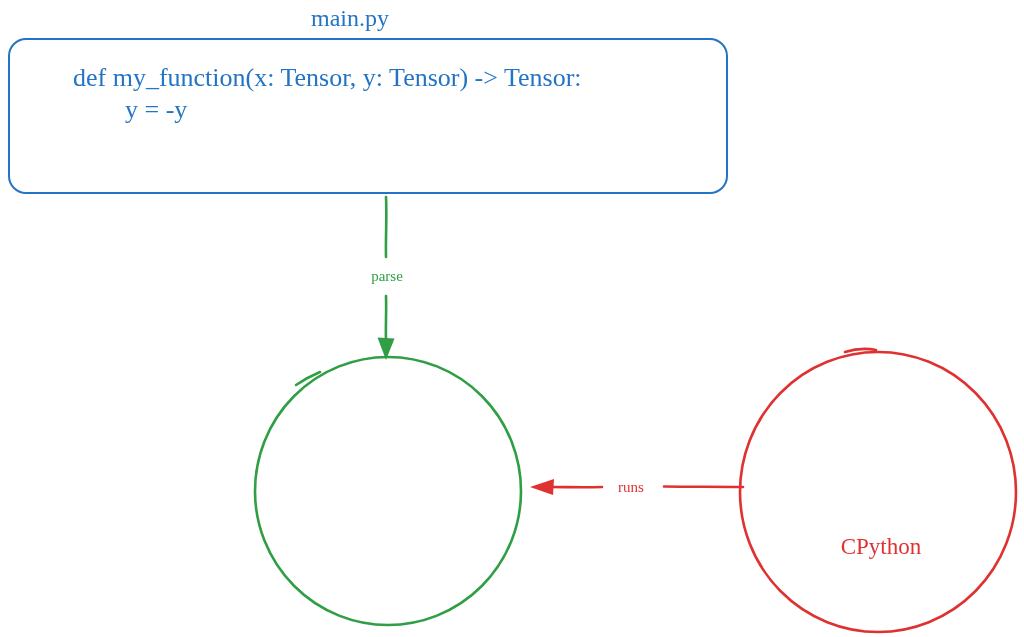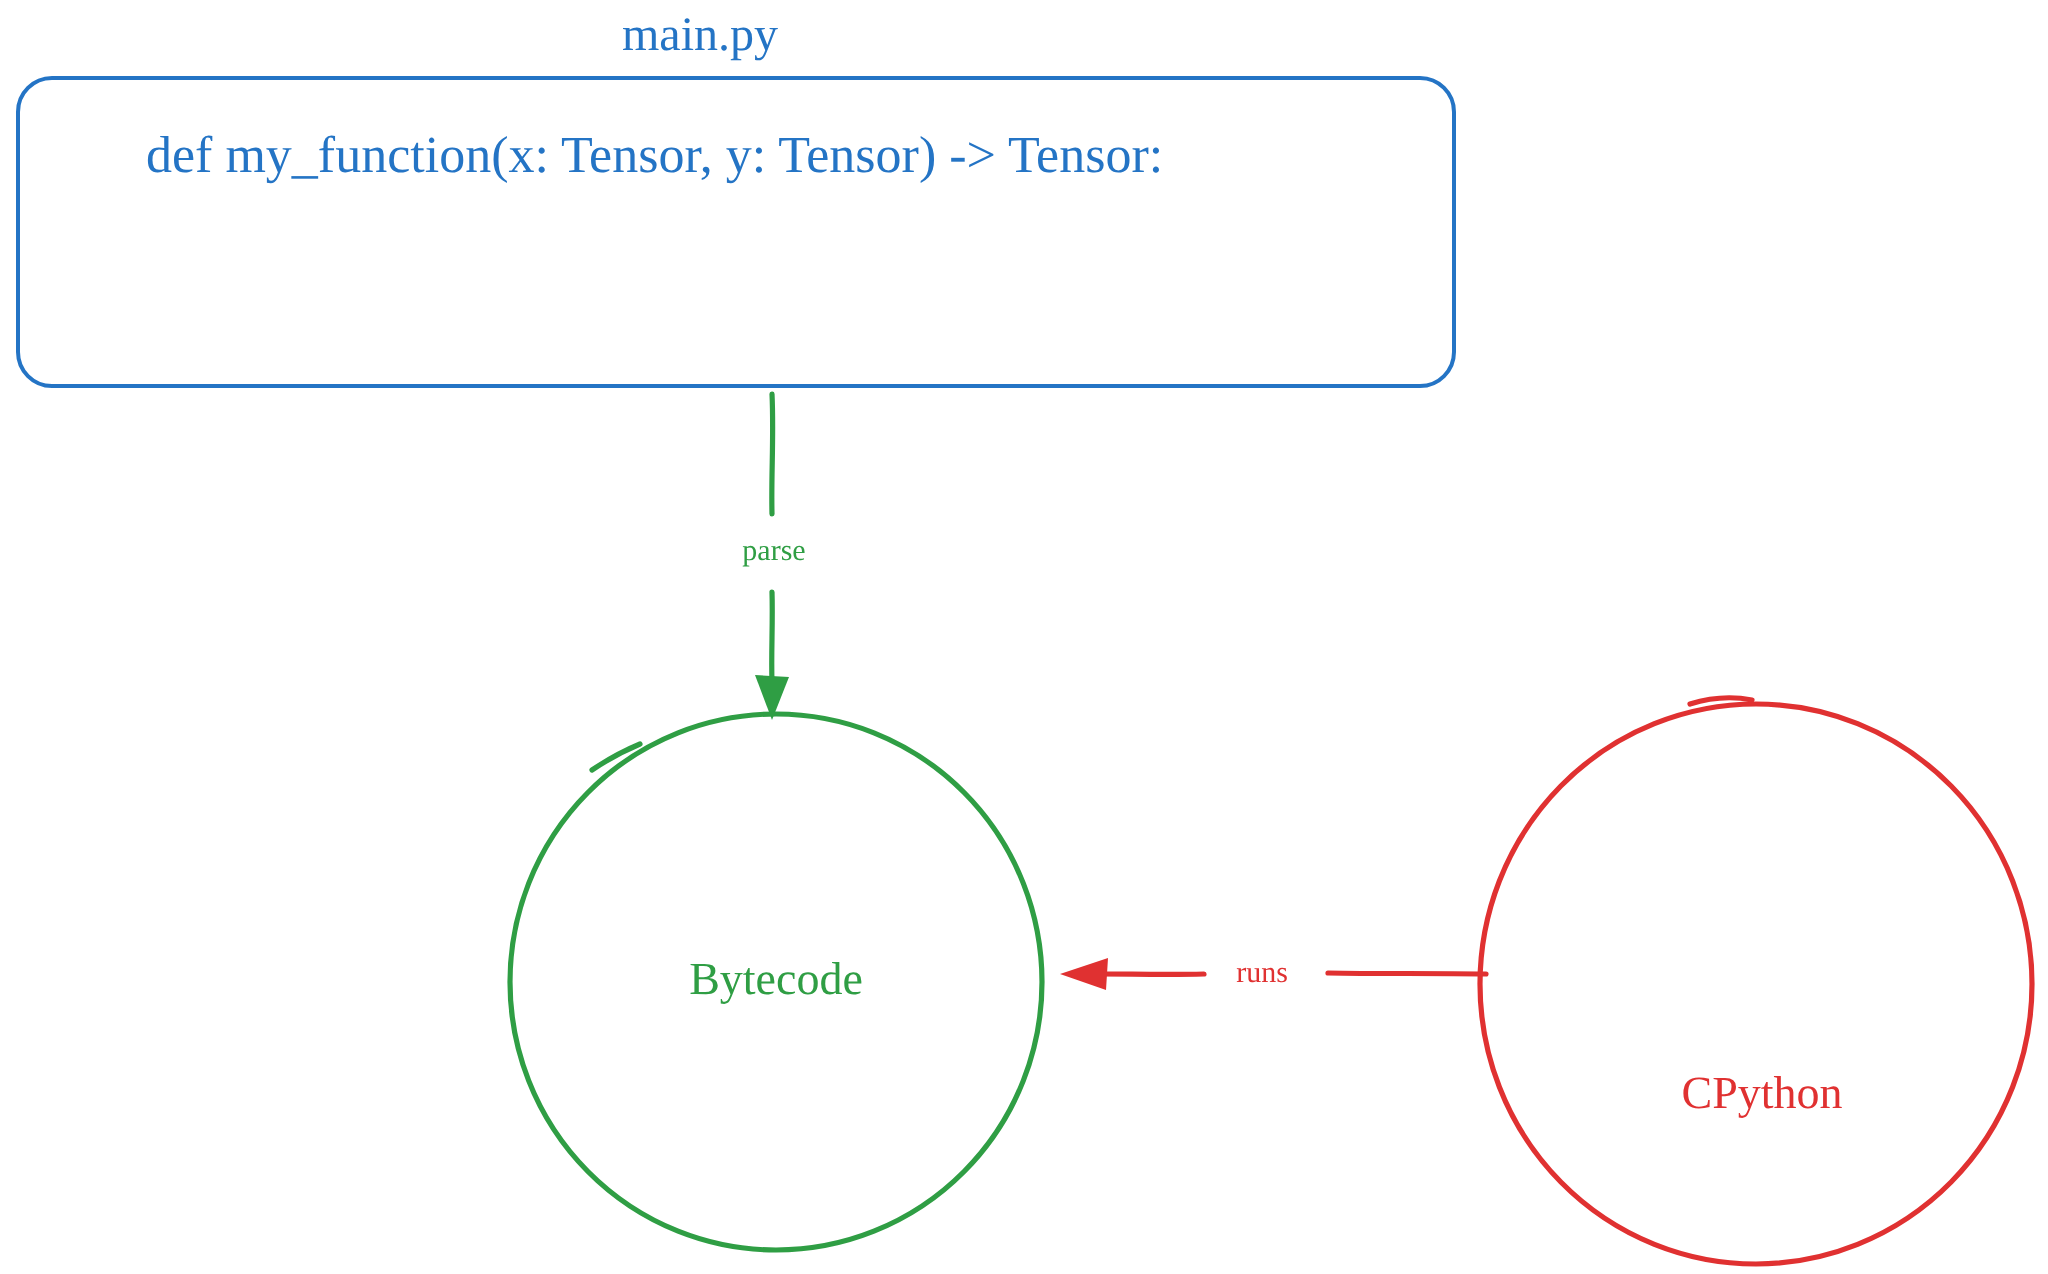--- a/index.html
+++ b/index.html
@@ -109,25 +109,25 @@
       <path class="stroke-red" d="M602 487 C584 487.5 566 487 549 487"></path>
       <polygon class="fill-red" points="530,487 554,479 553,495"></polygon>
     </g>
   </svg>
 
   <div class="file-title">main.py</div>
 
   <div class="code-box">
     <div class="code-lines">
       <div class="code-line">def my_function(x: Tensor, y: Tensor) -&gt; Tensor:</div>
+      <div class="code-line">        y = -y</div>
     </div>
   </div>
 
   <div class="edge-label parse-label">parse</div>
   <div class="edge-label runs-label">runs</div>
 
-  <div class="node-label bytecode-label">Bytecode</div>
   <div class="node-label interpreter-label">
     <div>CPython</div>
     
   </div>
 
 </div>
 
 </body></html>

